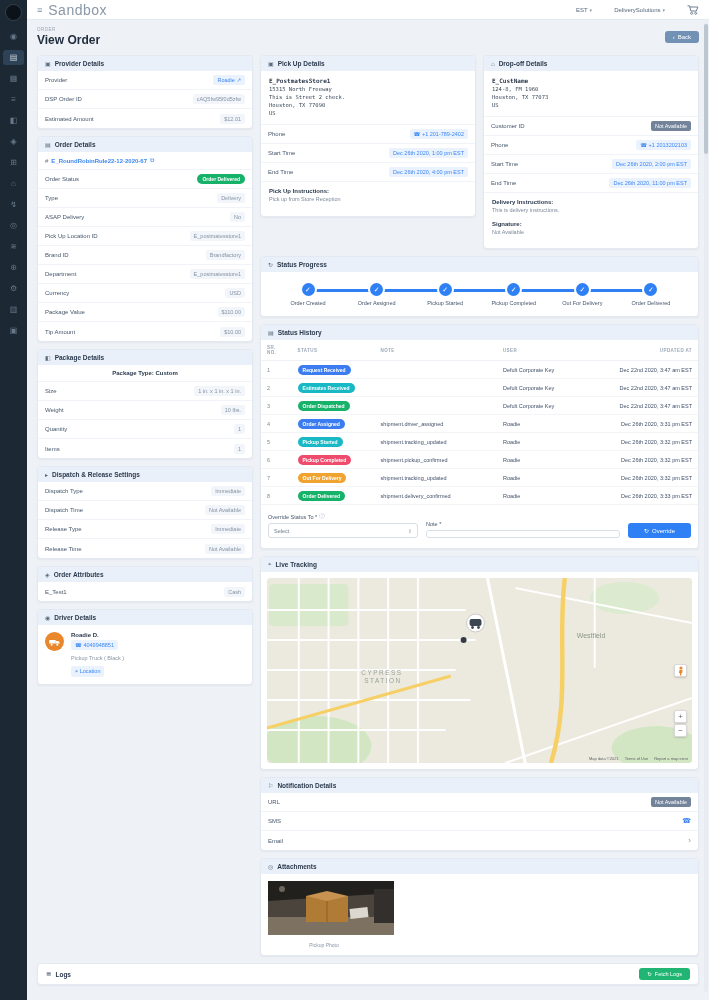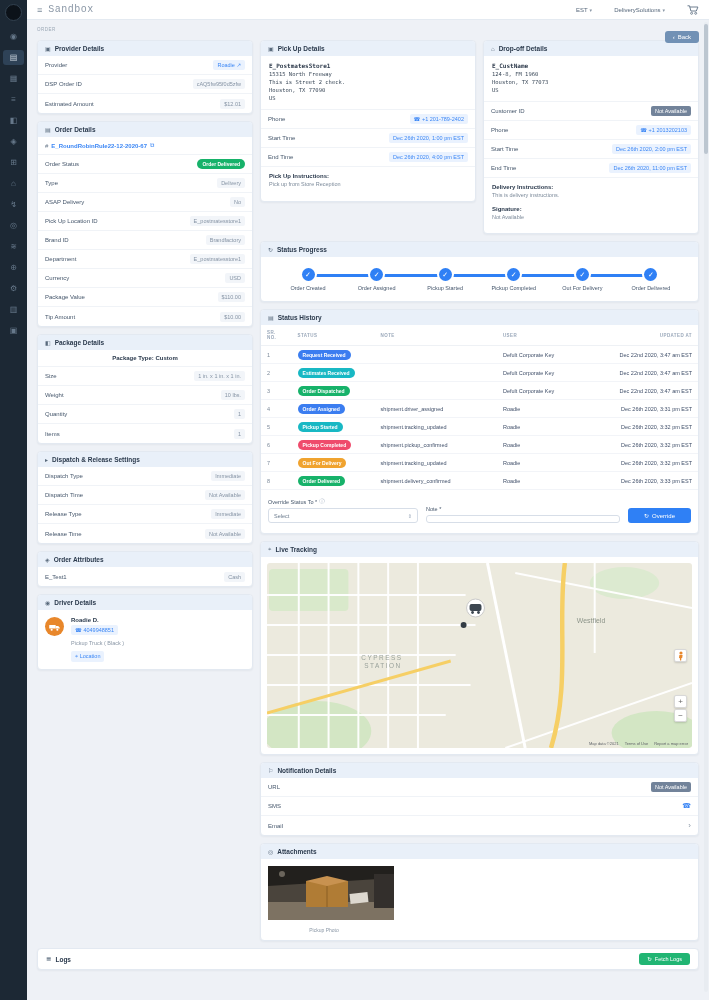--- a/index.html
+++ b/index.html
@@ -9,21 +9,21 @@
 
 
 .snav{width:27px;background:#1c2834;display:flex;flex-direction:column;align-items:center;padding:4px 0;gap:6px;flex:0 0 27px}
 .snav .logo{width:17px;height:17px;border-radius:50%;background:#0c1219;border:1px solid #32414f;margin-bottom:2px}
 .snav .it{width:21px;height:15px;display:flex;align-items:center;justify-content:center;color:#66788a;font-size:8px;border-radius:3px;cursor:pointer}
 .snav .it.act{background:#2e4257;color:#d6dfe8}
 
 .main{flex:1;display:flex;flex-direction:column;overflow:hidden;position:relative}
 .tbar{height:20px;background:#fff;border-bottom:1px solid #e4eaf1;display:flex;align-items:center;padding:0 10px;gap:6px;flex:0 0 auto}
 .tbar .burger{color:#7c8b9a;font-size:9px}
-.tbar .brand{font-family:Liberation Mono, monospace;font-size:10px;color:#8a97a6;letter-spacing:.5px}
+.tbar .brand{font-family:Liberation Sans, sans-serif;font-size:14px;color:#8a97a6;letter-spacing:.5px}
 .tbar .sp{flex:1}
 .tbar .dd{font-size:6px;color:#55667a;display:flex;align-items:center;gap:2px;margin-left:16px;cursor:pointer}
 .tbar .dd .car{font-size:5px;color:#8a97a6}
 .cartw{margin-left:16px;display:flex;align-items:center;cursor:pointer}
 
 .content{flex:1;padding:6px 10px 8px;overflow:hidden}
 .phead{position:relative;margin:1px 0 8px}
 .crumb{font-size:4.5px;color:#9aa7b5;letter-spacing:.5px;text-transform:uppercase}
 .ptitle{font-size:12px;font-weight:bold;color:#1f2c3d;margin-top:1px}
 .backbtn{position:absolute;right:0;top:4px;background:#7191b5;color:#fff;font-size:6px;border-radius:3px;padding:3px 8px;display:flex;align-items:center;gap:3px;cursor:pointer}
@@ -182,20 +182,21 @@
             <circle cx="4.6" cy="8.3" r="1" fill="none" stroke="#5f7184" stroke-width="0.8"></circle>
             <circle cx="8.7" cy="8.3" r="1" fill="none" stroke="#5f7184" stroke-width="0.8"></circle>
           </svg>
       </span>
     </div>
 
     <div class="content">
 
       <div class="phead">
         <div class="crumb">ORDER</div>
+        <div class="ptitle">View Order</div>
         <div class="backbtn">
             <span>‹</span>
             <span>Back</span>
           </div>
       </div>
 
       <div class="cols">
 
         <div class="lcol">
 

